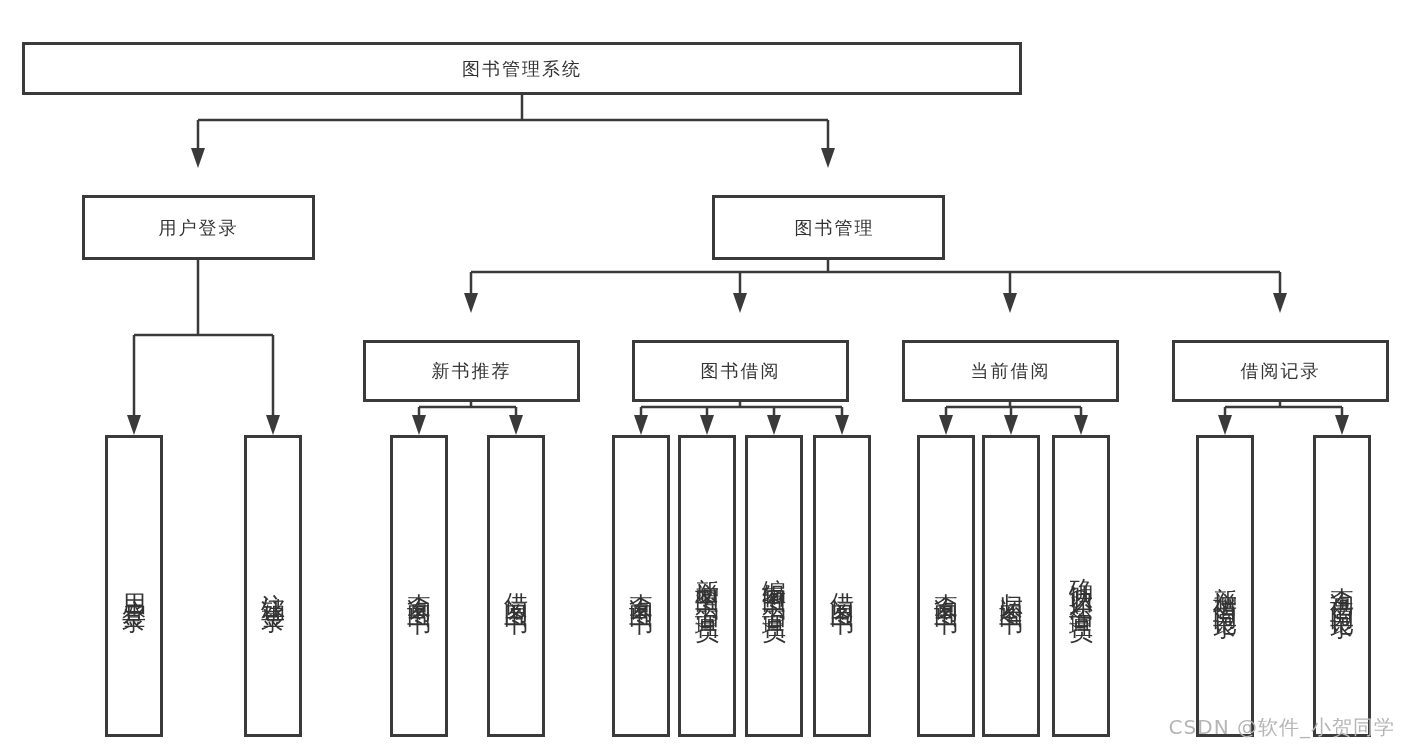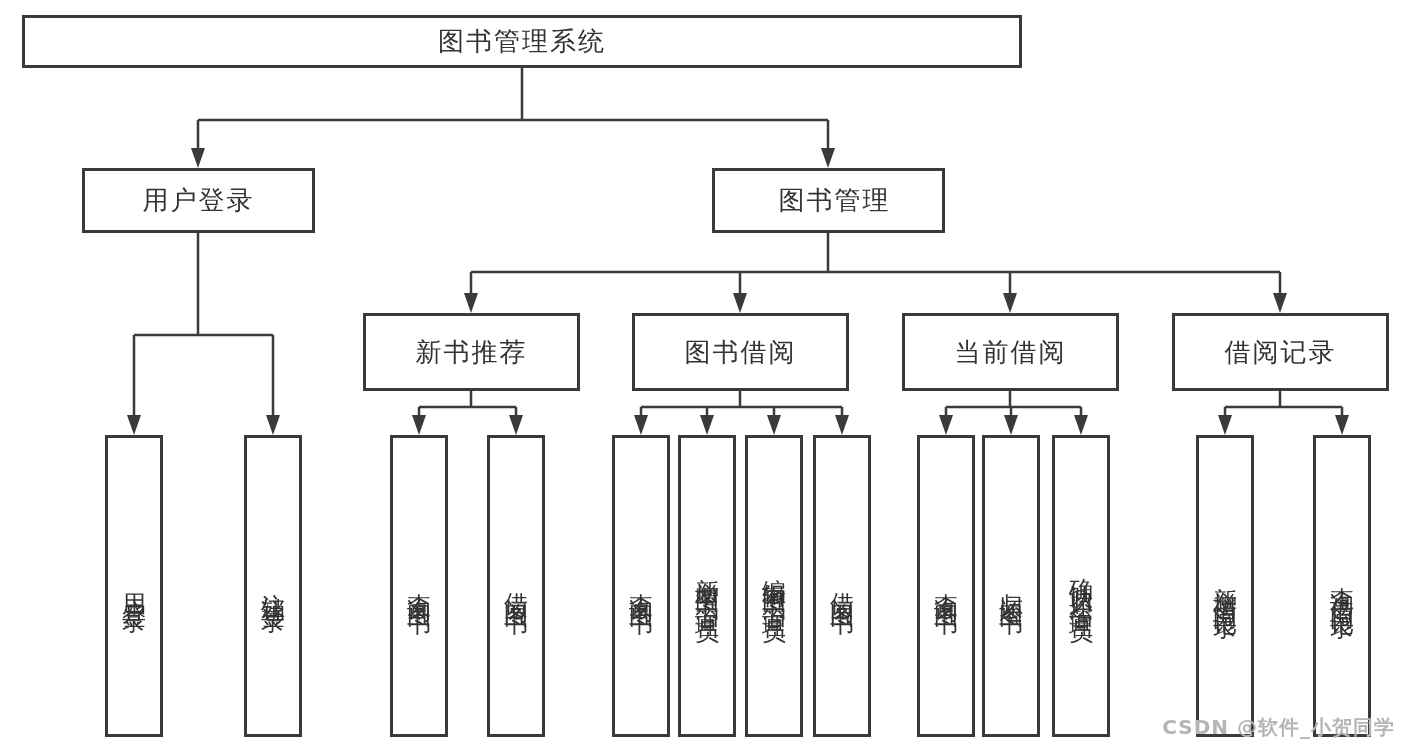--- a/index.html
+++ b/index.html
@@ -23,25 +23,25 @@
   }
   .box{
     position:absolute;
     box-sizing:border-box;
     border:3px solid var(--line);
     background:#fff;
     display:flex;align-items:center;justify-content:center;
     text-align:center;
     color:var(--text);
   }
-  .h-box{font-size:26px;letter-spacing:2px;}
+  .h-box{font-size:18px;letter-spacing:2px;margin-top:27px;}
   .root-box{left:22px;top:15px;width:1000px;height:53px;}
   .l2-login{left:82px;top:168px;width:233px;height:65px;}
   .l2-mgmt{left:712px;top:168px;width:233px;height:65px;padding-left:12px;}
-  .l3{top:313px;width:217px;height:78px;}
+  .l3{top:313px;width:217px;height:62px;}
   .l3-recommend{left:363px;}
   .l3-borrow{left:632px;text-align:right;}
   .l3-current{left:902px;}
   .l3-records{left:1172px;}
   .leaf{
     top:435px;width:58px;height:302px;
     writing-mode:vertical-rl;
     text-orientation:mixed;
     font-size:24px;
     letter-spacing:6px;
@@ -50,21 +50,20 @@
   .leaf-1{left:105px;}  .leaf-2{left:244px;}
   .leaf-3{left:390px;}  .leaf-4{left:487px;}
   .leaf-5{left:612px;}  .leaf-6{left:678px;}
   .leaf-7{left:745px;}  .leaf-8{left:813px;}
   .leaf-9{left:917px;}  .leaf-10{left:982px;} .leaf-11{left:1052px;}
   .leaf-12{left:1196px;} .leaf-13{left:1313px;}
   .watermark{
     position:absolute;right:10px;bottom:6px;
     font-size:20px;color:var(--watermark);
     letter-spacing:1px;
-    font-weight:bold;
   }
 </style>
 </head>
 <body>
 
 <div class="canvas">
 
   <svg class="connectors" width="1405" height="747" viewBox="0 0 1405 747" xmlns="http://www.w3.org/2000/svg" aria-hidden="true">
     <g stroke="currentColor" stroke-width="2.5" fill="none">
       <path d="M522,68 V120 M198,120 H828 M198,120 V150 M828,120 V150

